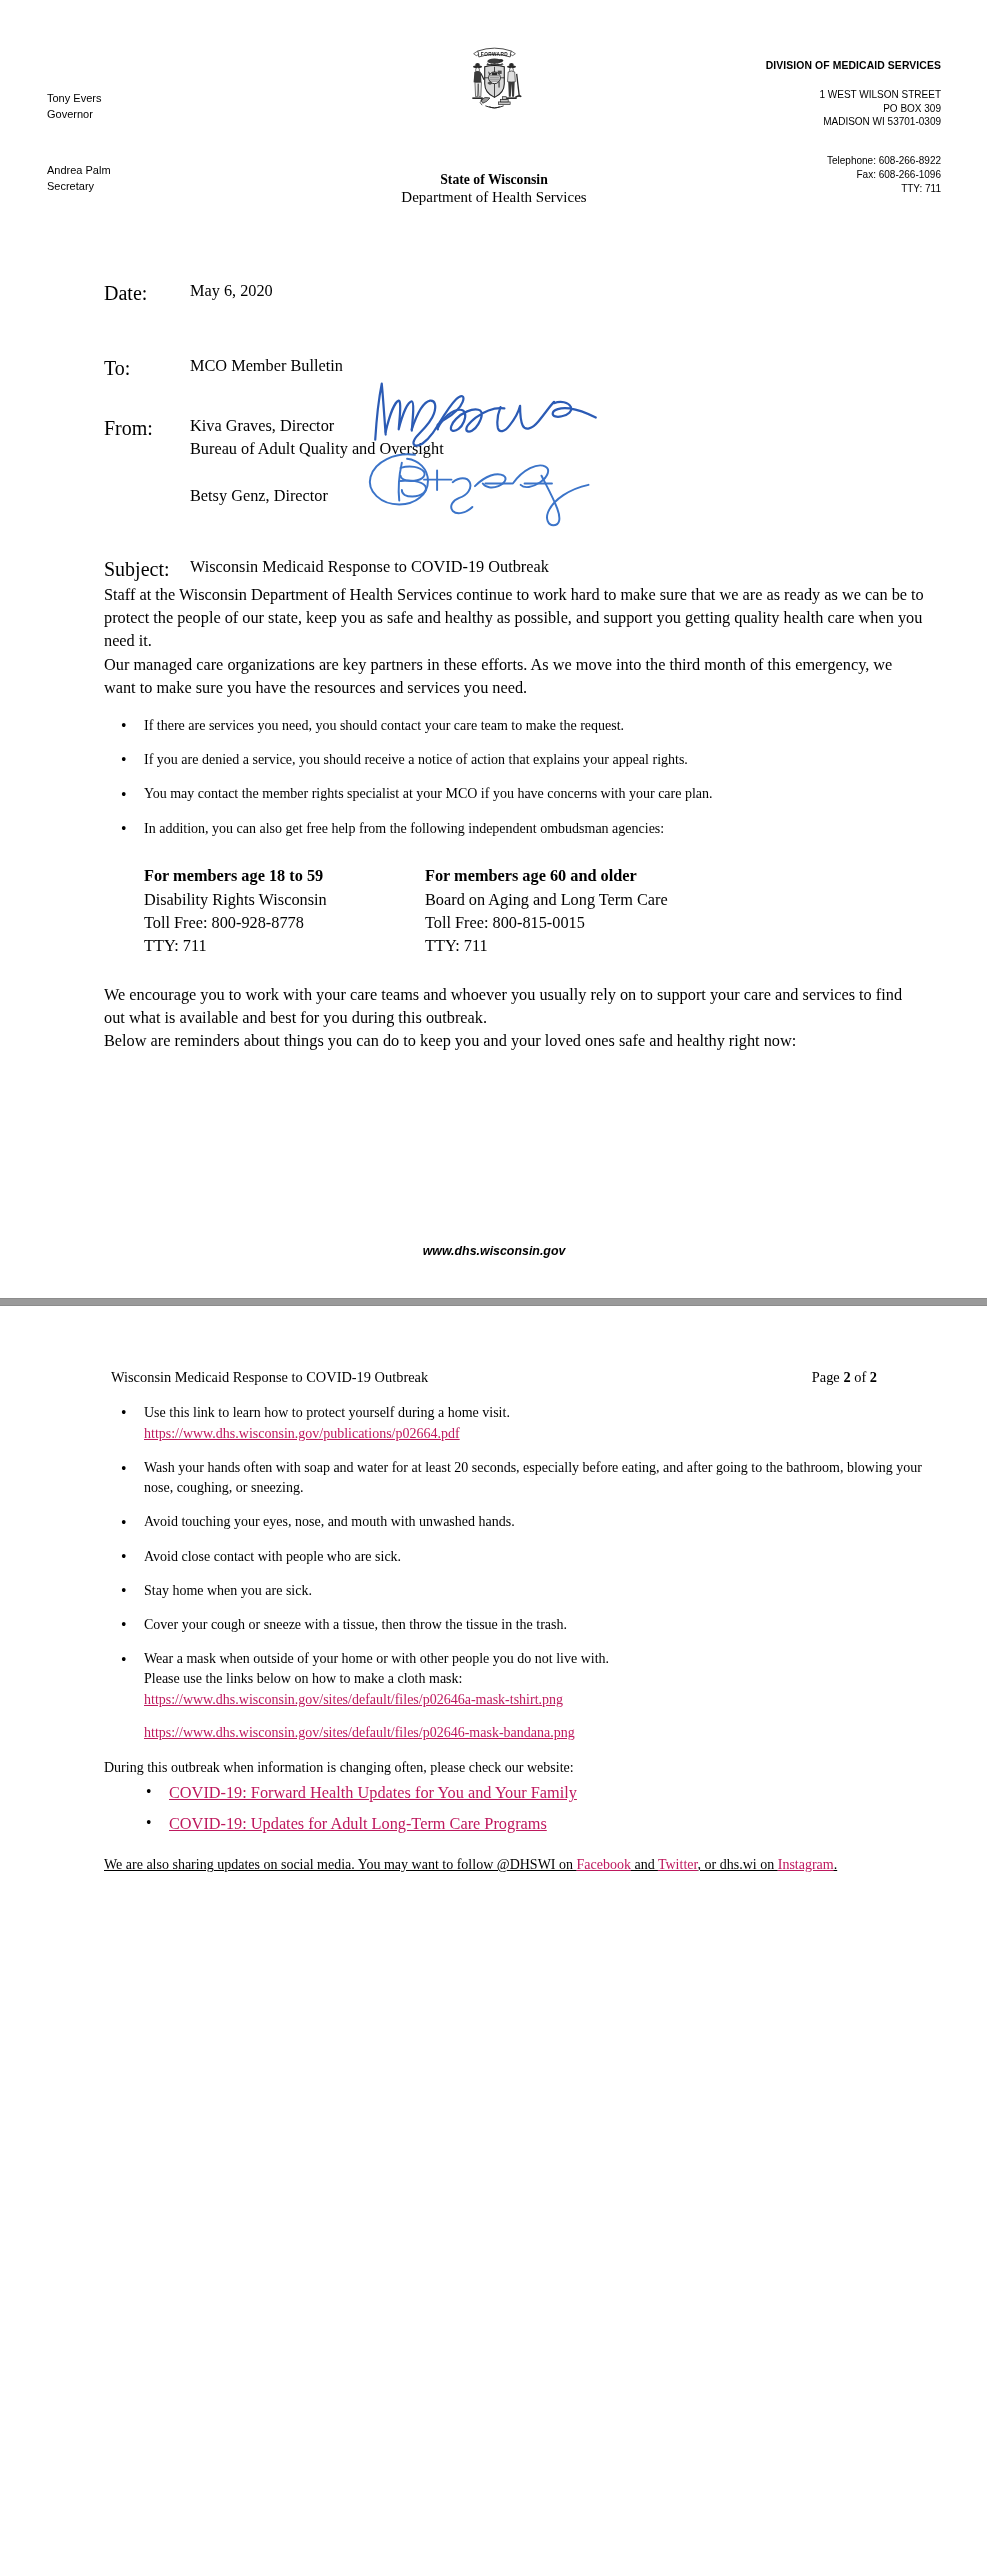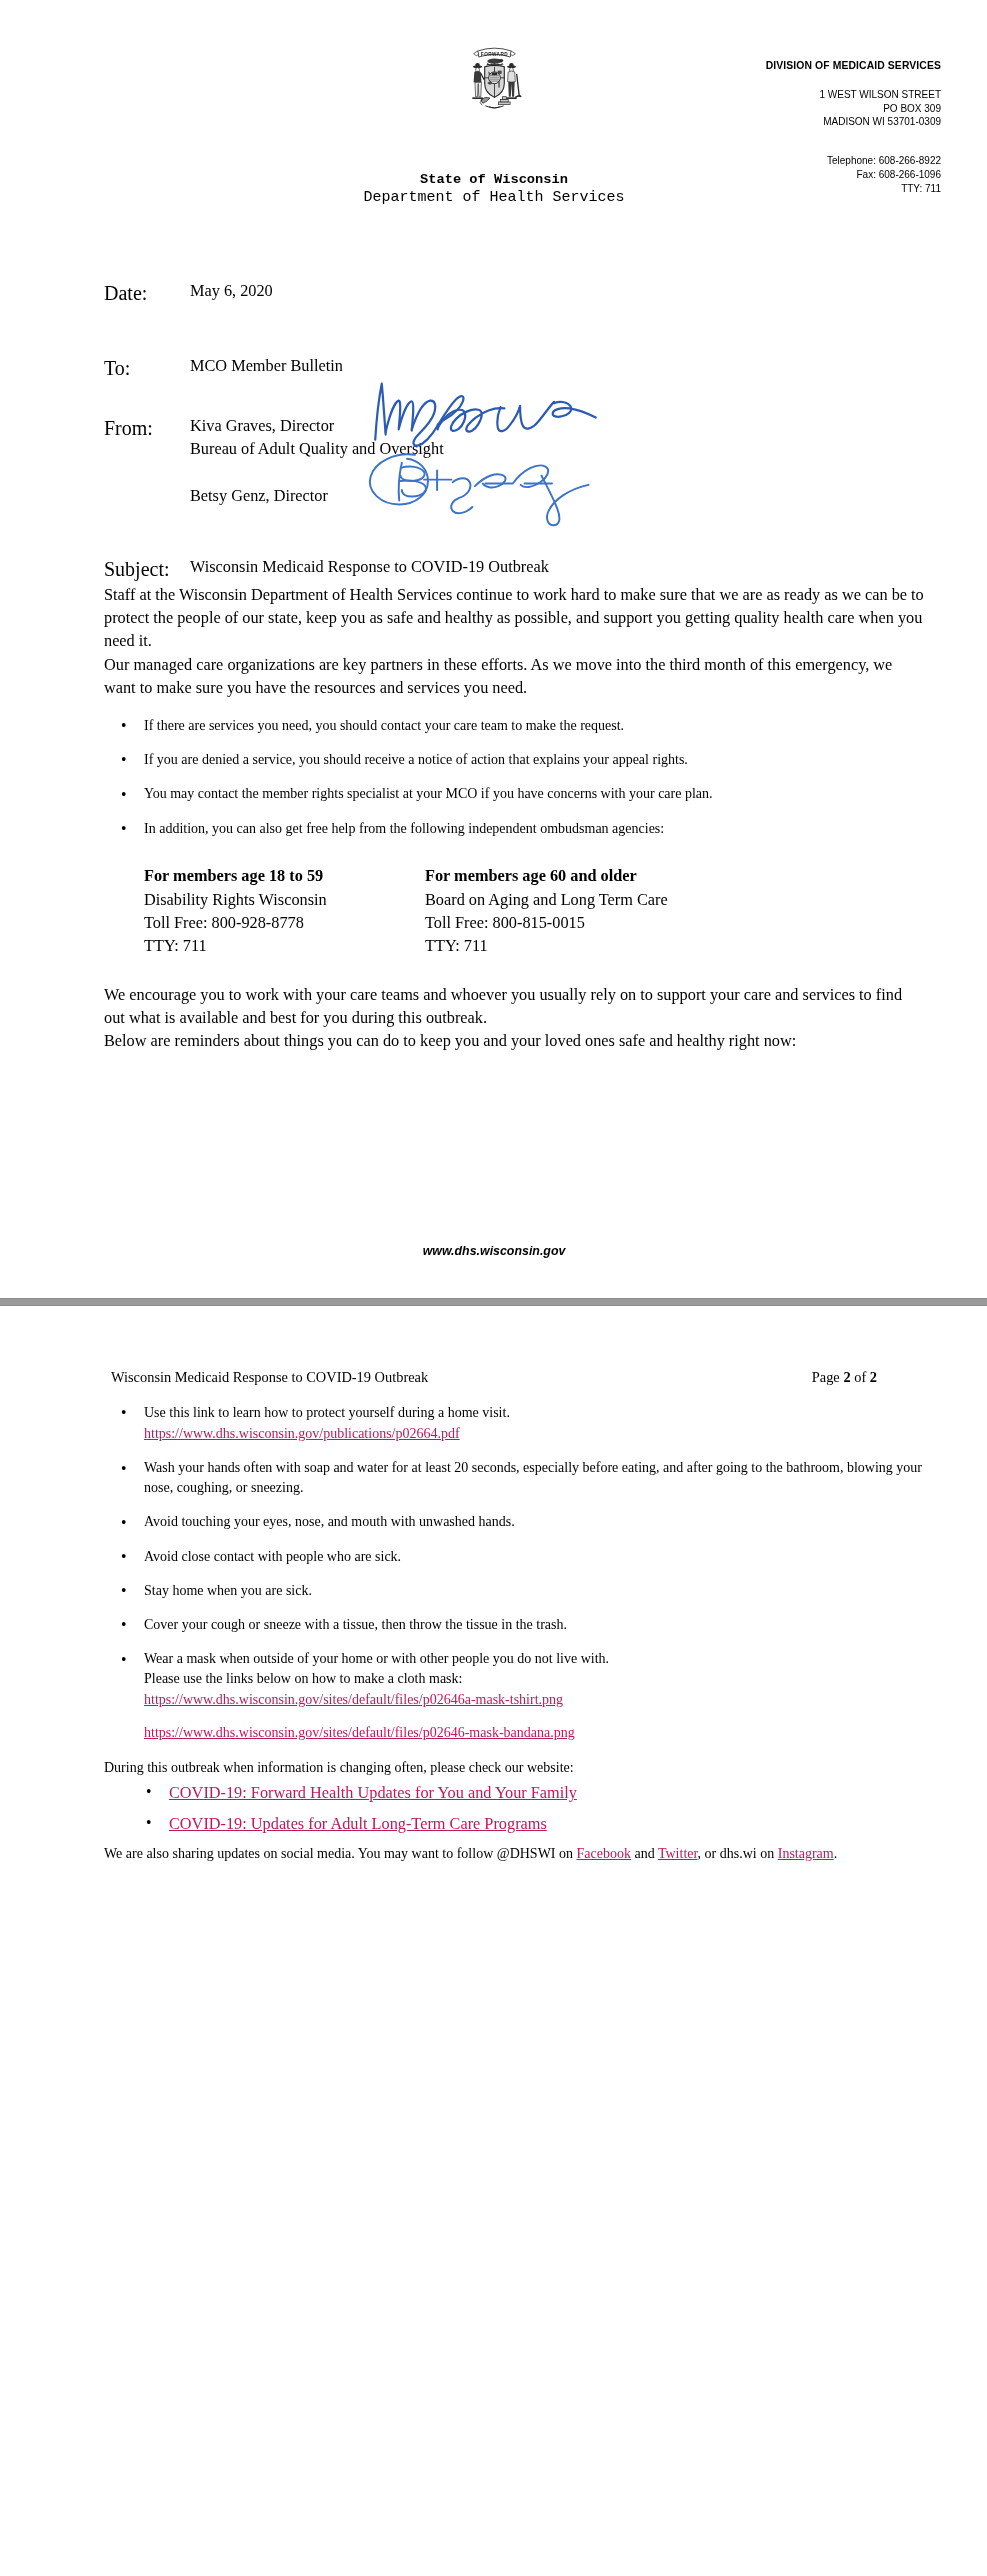--- a/index.html
+++ b/index.html
@@ -67,21 +67,21 @@
     height: 73px;
   }
   .seal svg { display: block; width: 63px; height: 73px; }
 
   .center-title {
     position: absolute;
     left: 0;
     right: 0;
     top: 171px;
     text-align: center;
-    font-family: Liberation Mono, monospace;
+    font-family: Liberation Serif, serif;
   }
   .center-title .t1 {
     font-size: 13.7px;
     font-weight: bold;
     line-height: 1.25;
   }
   .center-title .t2 {
     font-size: 15px;
     font-weight: normal;
     line-height: 1.3;
@@ -247,31 +247,41 @@
     font-size: 16.3px;
     line-height: 1.42;
   }
   ul.sublinks > li:before {
     content: "\2022";
     position: absolute;
     left: 42px;
     top: -0.7px;
     font-size: 15.7px;
   }
-  .social { margin-top: 9px; }
+  .social { margin-top: 20px; text-decoration: underline; }
 </style>
 </head>
 <body>
 
 <div class="doc">
 
   <div class="page page-1">
 
     <div class="letterhead">
 
+      <div class="officials">
+        <div class="block1">
+          <div>Tony Evers</div>
+          <div>Governor</div>
+        </div>
+        <div class="block2">
+          <div>Andrea Palm</div>
+          <div>Secretary</div>
+        </div>
+      </div>
 
       <div class="seal-wrap">
         <span class="seal">
           <svg viewBox="0 0 96 112" xmlns="http://www.w3.org/2000/svg">
 
             <path d="M22 17 q26 -9 52 0 l-2 9 q-24 -8 -48 0 z" fill="#ffffff" stroke="#1a1a1a" stroke-width="1.2"></path>
             <path d="M22 17 l-6 4 l4 3 l4 -2 z" fill="#ffffff" stroke="#1a1a1a" stroke-width="1"></path>
             <path d="M74 17 l6 4 l-4 3 l-4 -2 z" fill="#ffffff" stroke="#1a1a1a" stroke-width="1"></path>
             <text x="48" y="25" font-family="Liberation Sans, sans-serif" font-size="7.2" font-weight="bold" text-anchor="middle" fill="#1a1a1a" letter-spacing="0.7">FORWARD</text>
 

